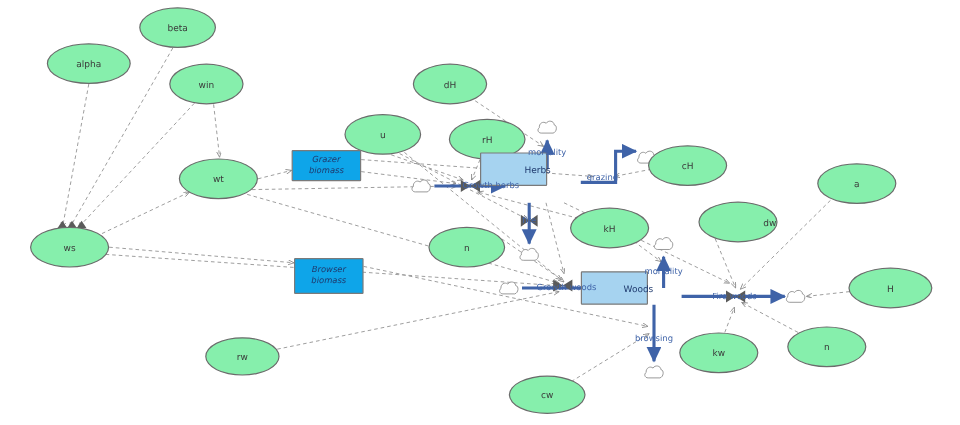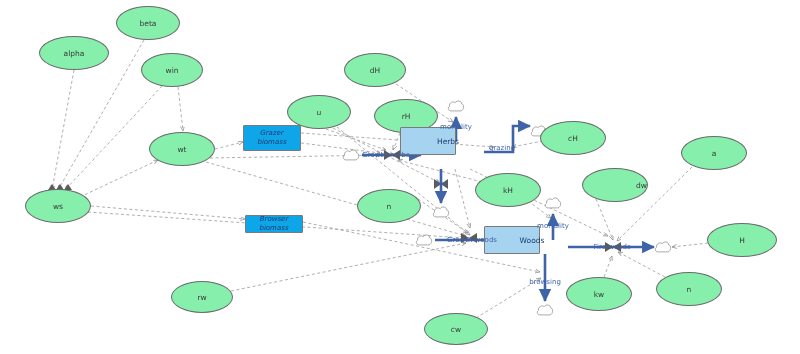--- a/index.html
+++ b/index.html
@@ -244,27 +244,27 @@
       <div class="node node-stock" style="left: 400px; top: 127px; width: 56px; height: 28px;">
         <span>Herbs</span>
       </div>
       <div class="node node-stock" style="left: 484px; top: 226px; width: 56px; height: 28px;">
         <span>Woods</span>
       </div>
       <div class="node node-param" style="left: 243px; top: 125px; width: 58px; height: 26px;">
         <span>Grazer</span>
         <span>biomass</span>
       </div>
-      <div class="node node-param" style="left: 245px; top: 215px; width: 58px; height: 18px;">
+      <div class="node node-param" style="left: 245px; top: 215px; width: 58px; height: 30px;">
         <span>Browser</span>
         <span>biomass</span>
       </div>
     </div>
   <div id="labels-group">
-      <div class="flow-label" style="left: 386px; top: 155px;">Growth herbs</div>
+      <div class="flow-label" style="left: 409px; top: 155px;">Growth herbs</div>
       <div class="flow-label" style="left: 456px; top: 127px;">mortality</div>
       <div class="flow-label" style="left: 502px; top: 148px;">grazing</div>
       <div class="flow-label" style="left: 441px; top: 184px;">fire</div>
       <div class="flow-label" style="left: 472px; top: 240px;">Growth woods</div>
       <div class="flow-label" style="left: 553px; top: 226px;">mortality</div>
       <div class="flow-label" style="left: 612px; top: 247px;">Fire woods</div>
       <div class="flow-label" style="left: 545px; top: 282px;">browsing</div>
     </div>
 </div>
 

